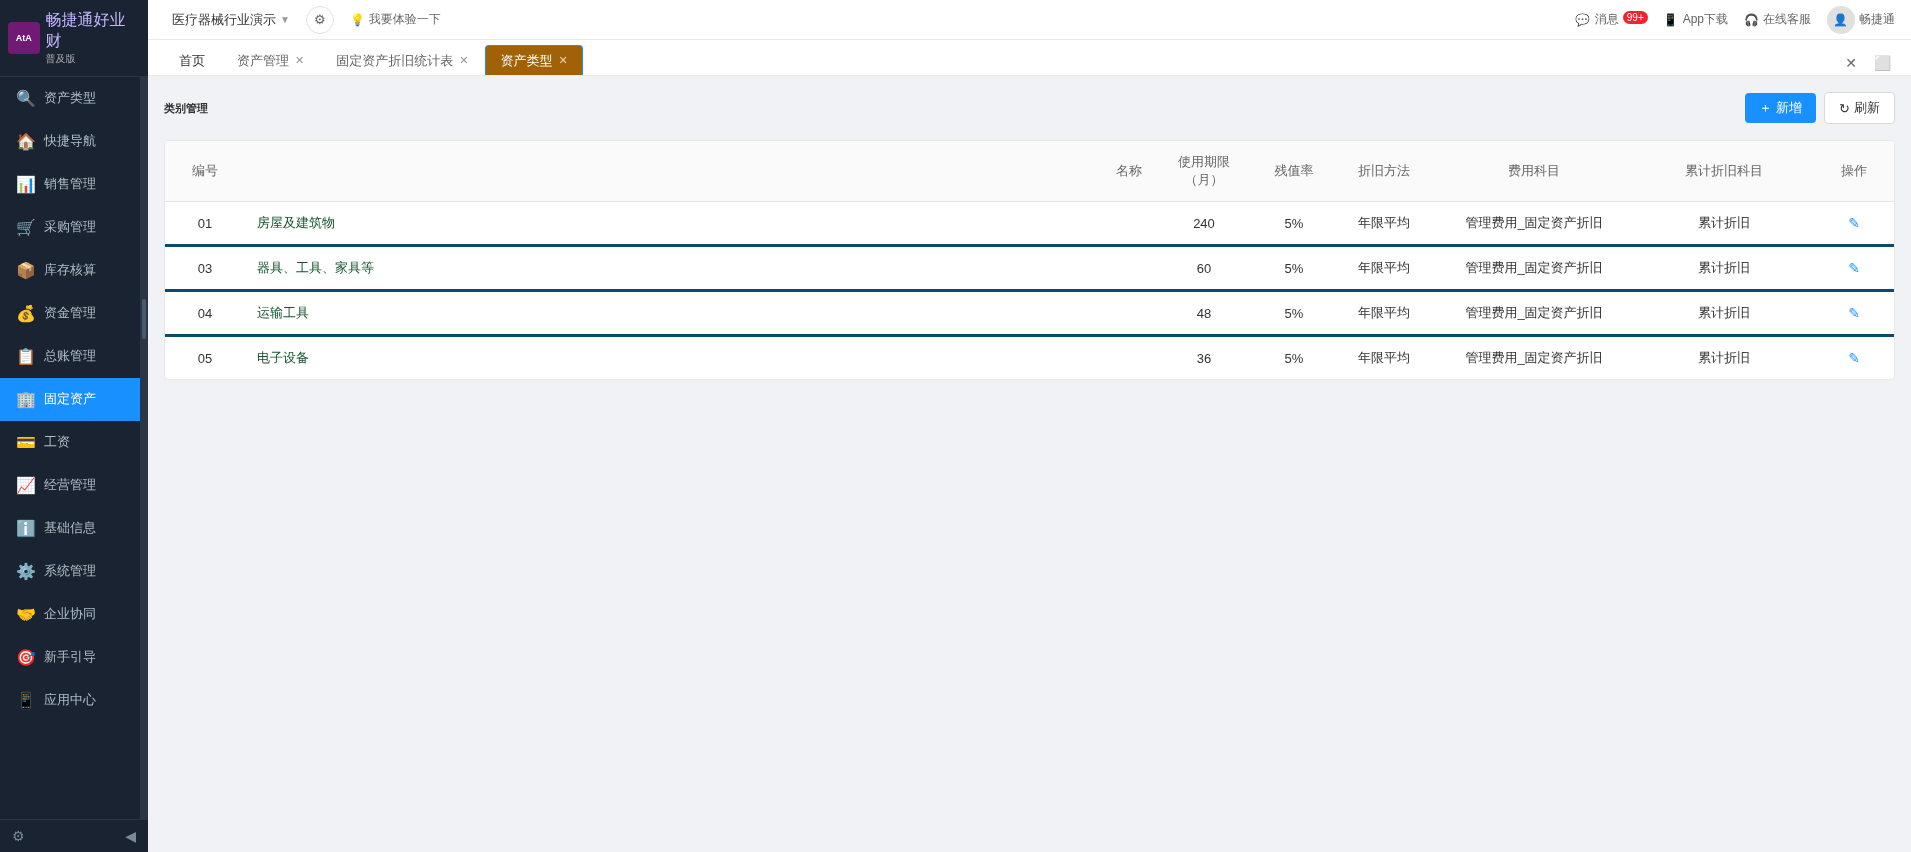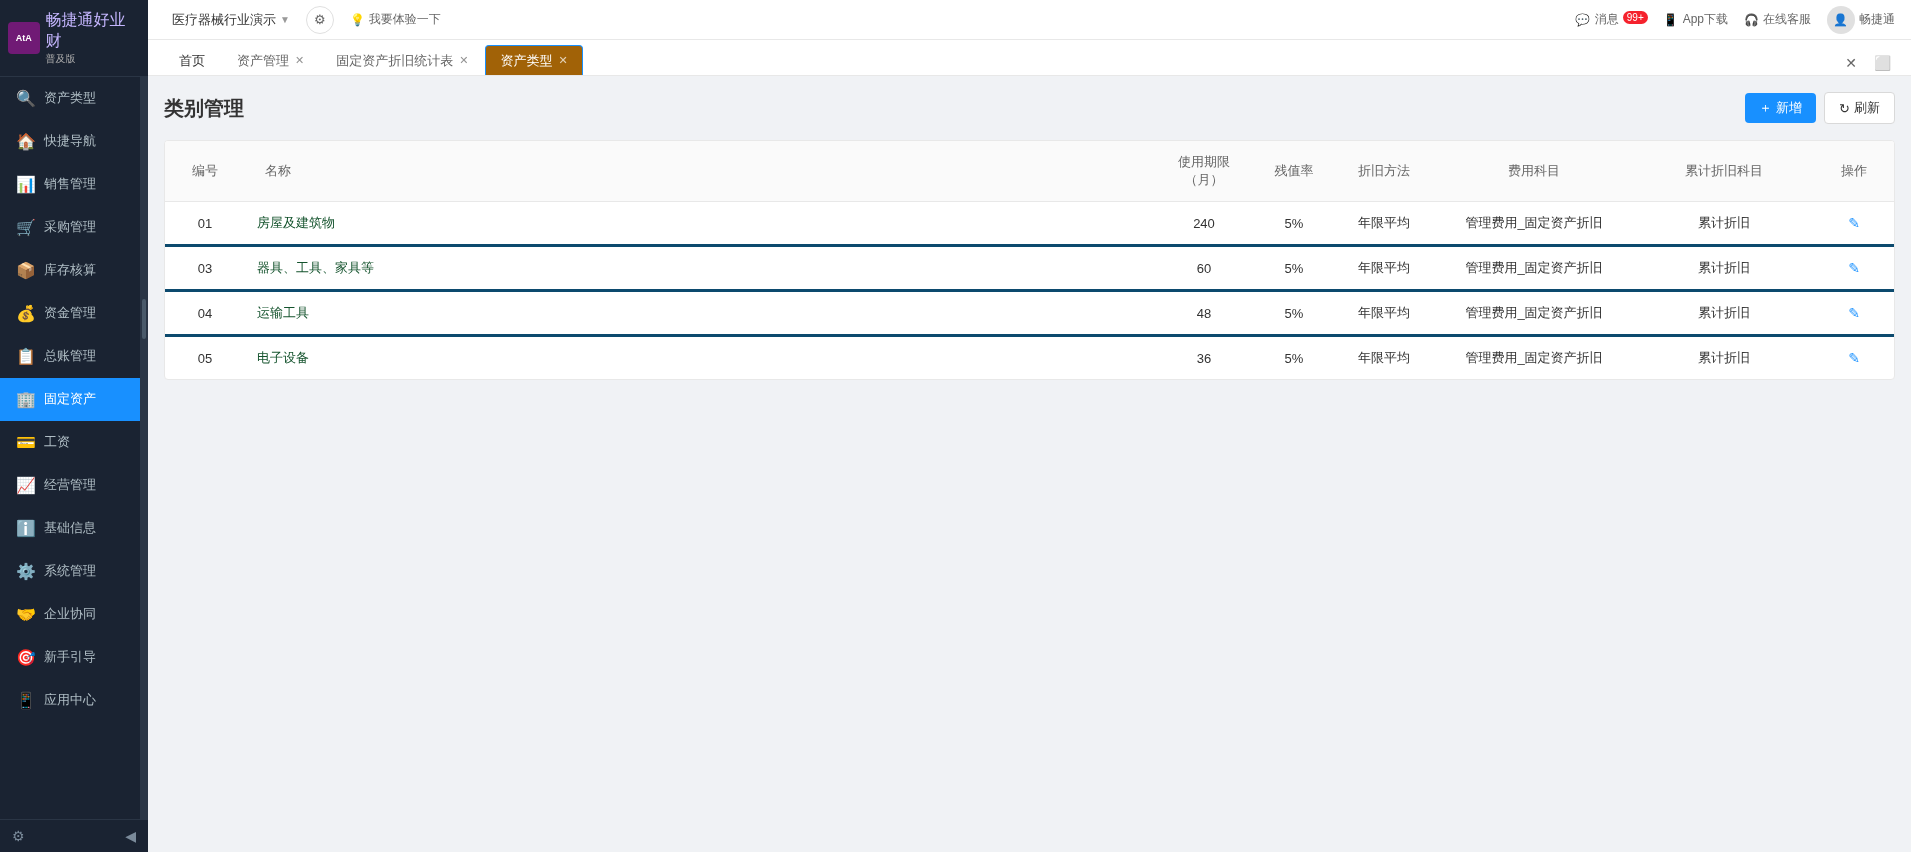--- a/index.html
+++ b/index.html
@@ -249,21 +249,21 @@
       padding: 16px;
       background: #f0f2f5;
     }
     .page-header {
       display: flex;
       align-items: center;
       justify-content: space-between;
       margin-bottom: 16px;
     }
     .page-title {
-      font-size: 20px;
+      font-size: 11px;
       font-weight: bold;
       color: #333;
     }
     .page-actions {
       display: flex;
       align-items: center;
       gap: 8px;
     }
     .btn-primary {
       background: #1890ff;
@@ -322,21 +322,21 @@
     }
     tr:last-child td { border-bottom: none; }
     .td-code { color: #333; }
     .td-name { text-align: left; color: #14532d; cursor: pointer; }
     .td-edit-icon {
       color: #1890ff;
       cursor: pointer;
       font-size: 14px;
     }
     .th-code { width: 80px; }
-    .th-name { text-align: left; padding-left: 20px; }
+    .th-name { text-align: right; padding-left: 20px; }
     .th-period { width: 100px; }
     .th-residual { width: 80px; }
     .th-method { width: 100px; }
     .th-expense { width: 200px; }
     .th-accum { width: 180px; }
     .th-action { width: 80px; }
   </style>
 </head>
 <body>
 

